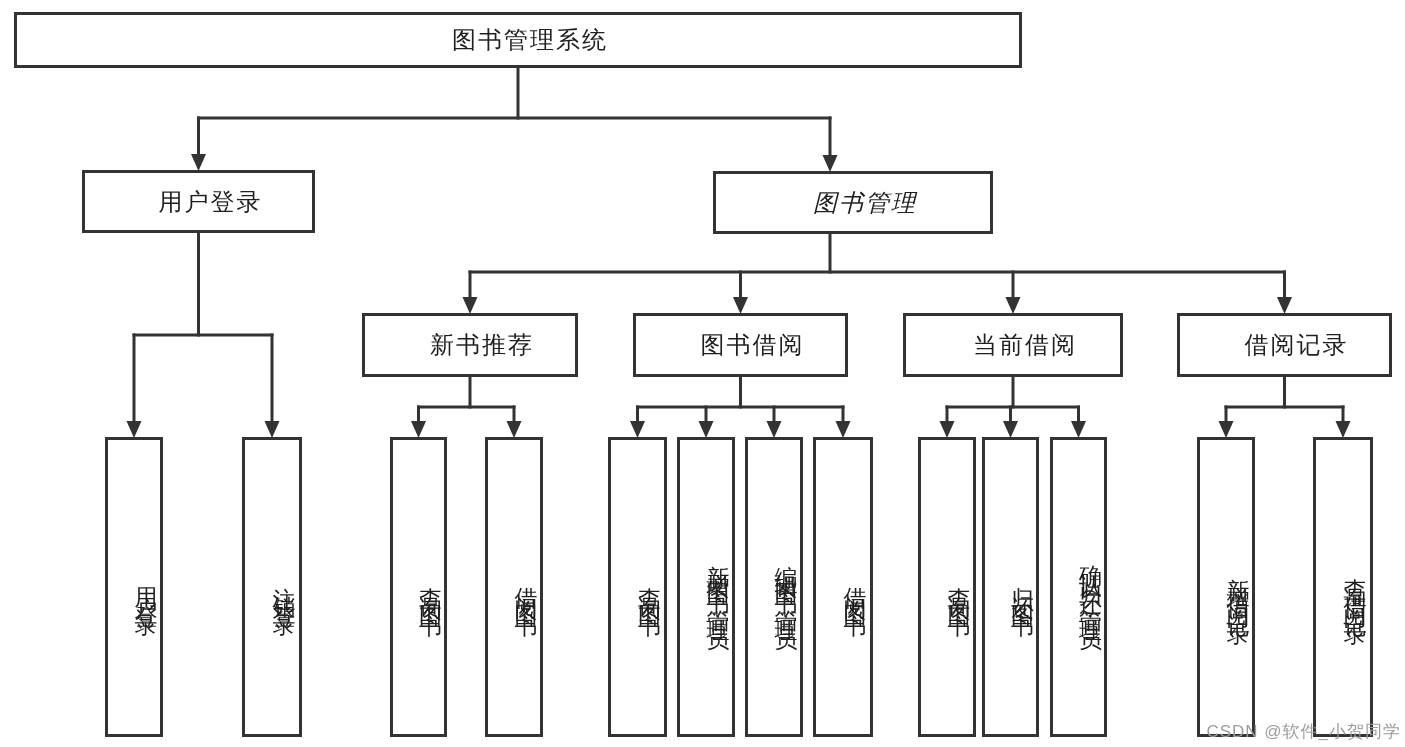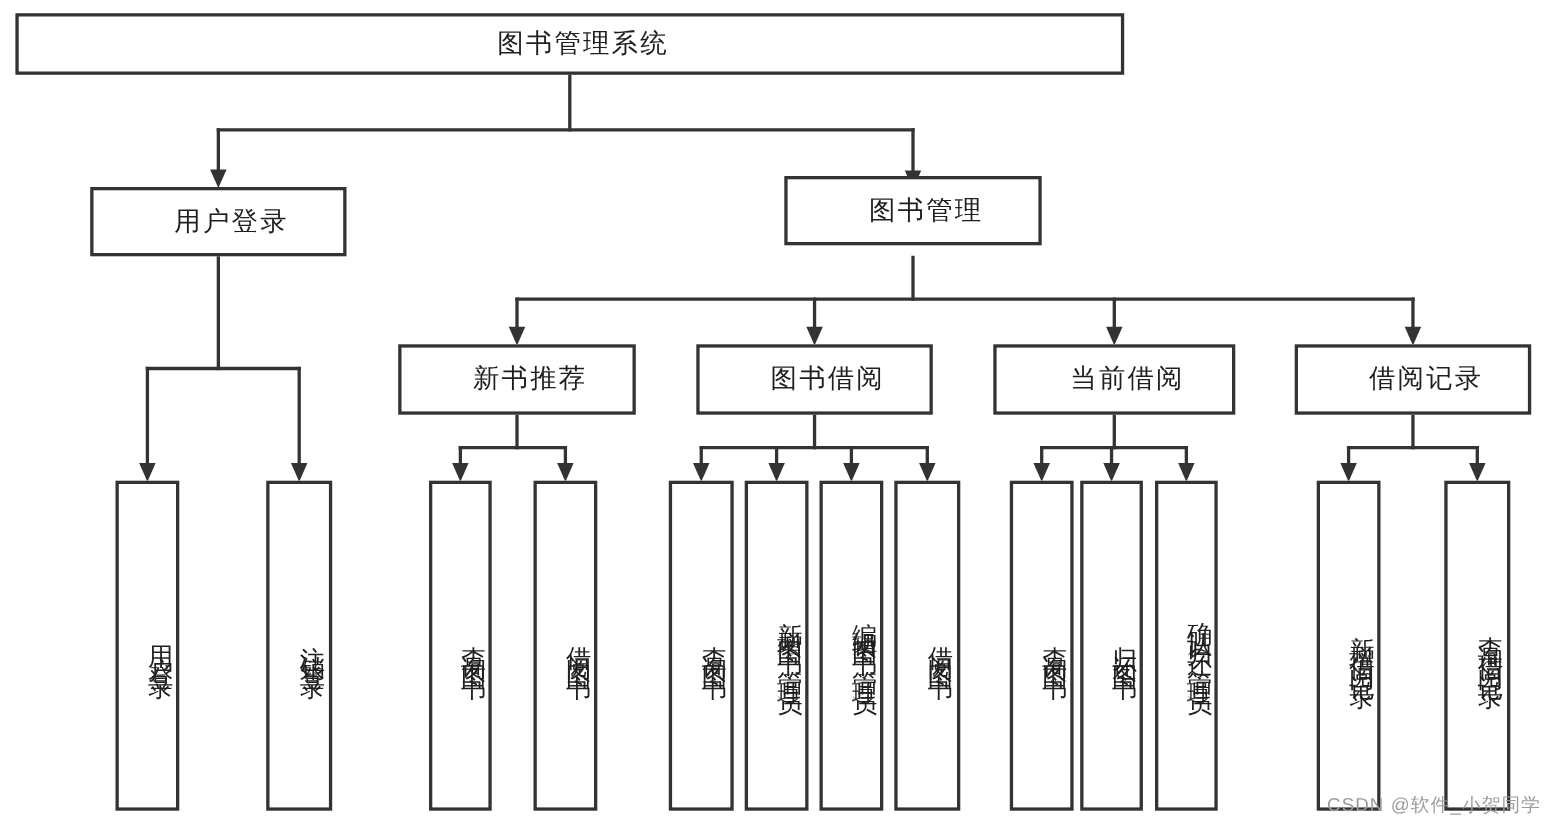--- a/index.html
+++ b/index.html
@@ -115,21 +115,21 @@
       <line x1="1343" y1="407" x2="1343" y2="422" stroke="#333333" stroke-width="3" stroke-linecap="square"></line>
       <polygon points="1335.5,421 1350.5,421 1343,438" fill="#333333"></polygon>
     </svg>
   <div id="watermark">CSDN @软件_小贺同学</div>
 <div class="node" style="left: 14px; top: 12px; width: 1008px; height: 56px;">
       <span class="label">图书管理系统</span>
     </div>
     <div class="node" style="left: 82px; top: 170px; width: 233px; height: 63px;">
       <span class="label">用户登录</span>
     </div>
-    <div class="node" style="left: 713px; top: 160px; width: 234px; height: 63px;">
+    <div class="node" style="left: 713px; top: 171px; width: 280px; height: 63px; font-style: italic;">
       <span class="label">图书管理</span>
     </div>
     <div class="node" style="left: 362px; top: 313px; width: 216px; height: 64px;">
       <span class="label">新书推荐</span>
     </div>
     <div class="node" style="left: 633px; top: 313px; width: 215px; height: 64px;">
       <span class="label">图书借阅</span>
     </div>
     <div class="node" style="left: 903px; top: 313px; width: 220px; height: 64px; text-align: right;">
       <span class="label">当前借阅</span>

